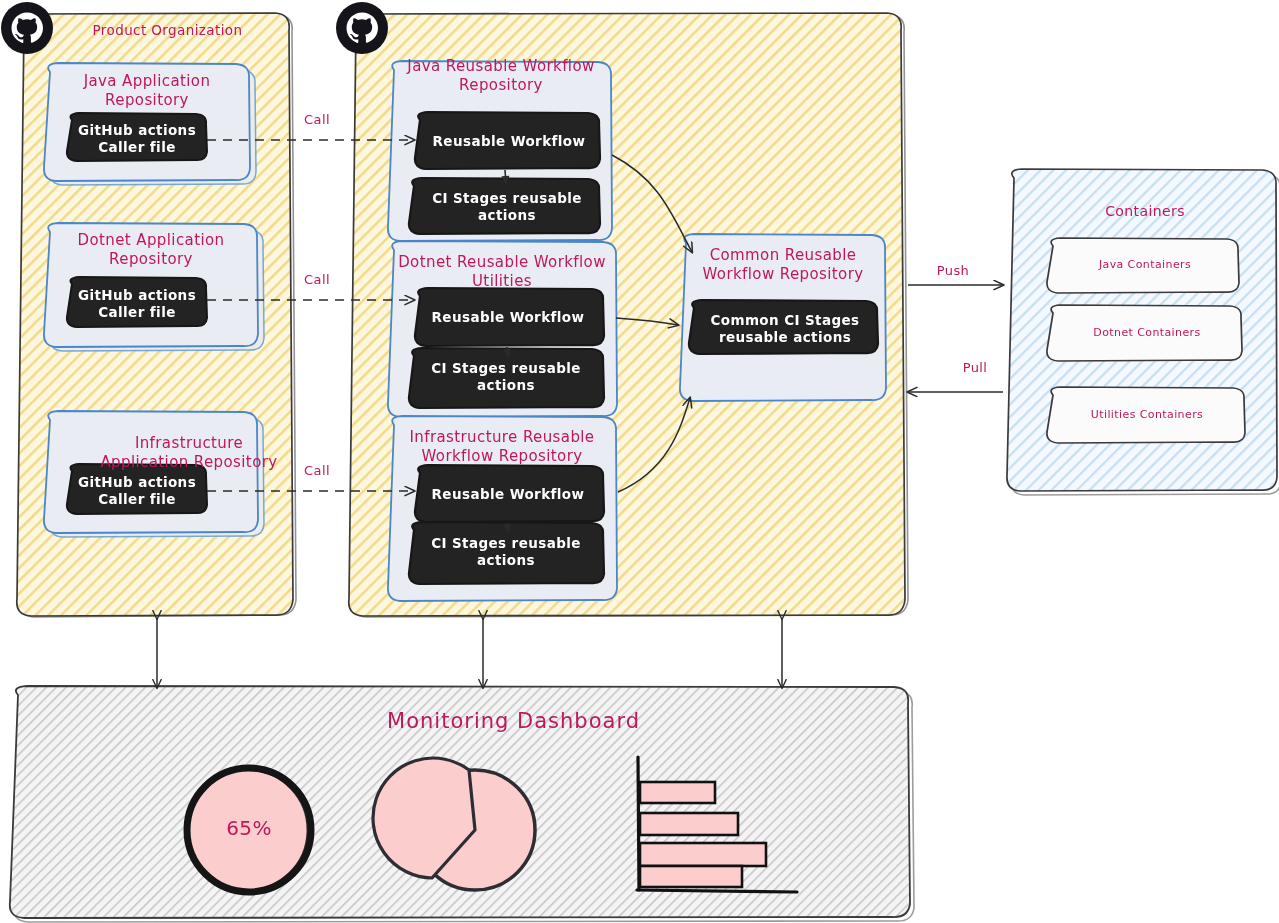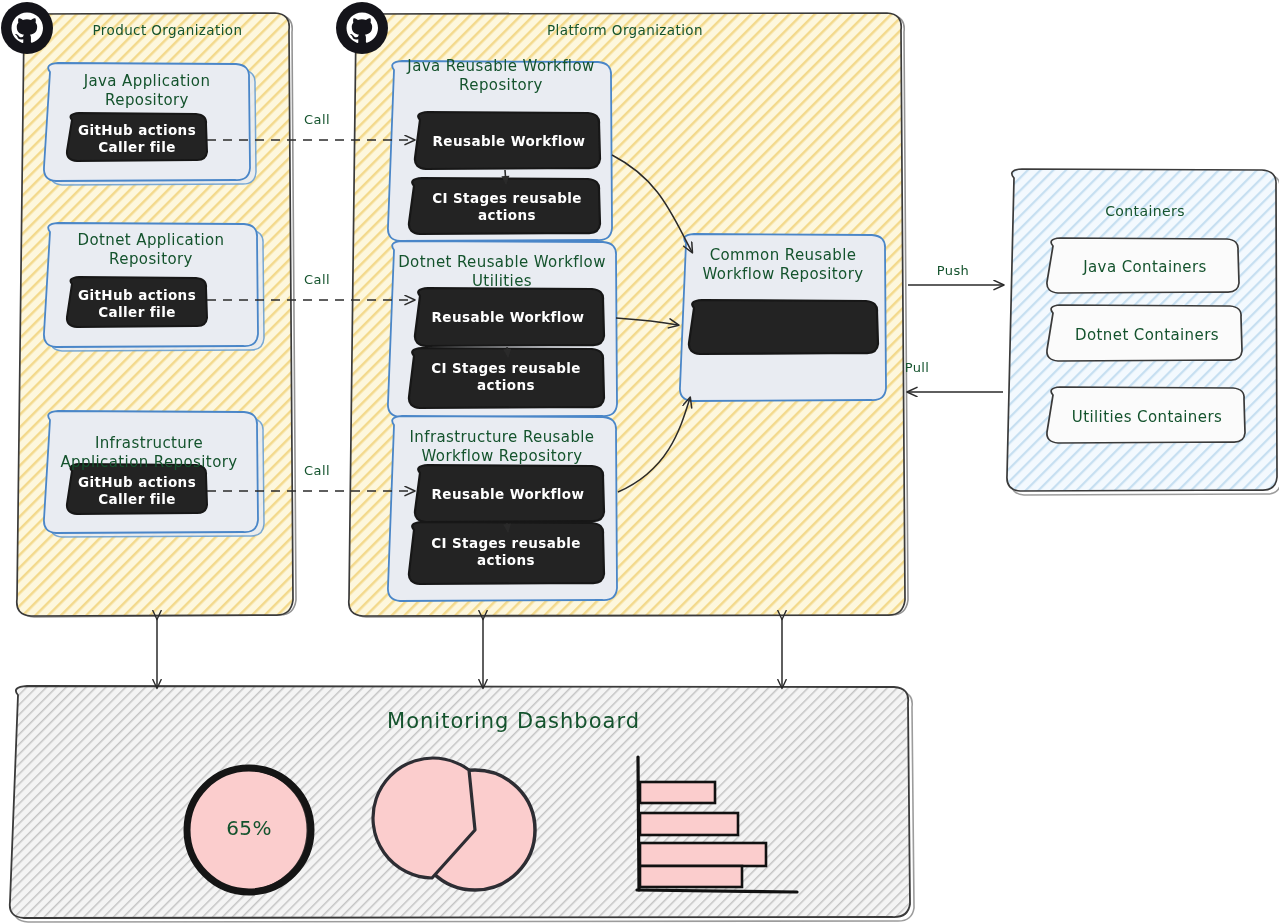--- a/index.html
+++ b/index.html
@@ -6,35 +6,35 @@
   body{
     width:1279px;height:923px;position:relative;overflow:hidden;
     font-family:"DejaVu Sans",sans-serif;
   }
   #stage{position:absolute;inset:0;}
   svg#canvas{position:absolute;left:0;top:0;width:1279px;height:923px;}
 
   .lbl{
     position:absolute;
     font-family:"DejaVu Sans",sans-serif;
-    color:#14532d;
+    color:#be185d;
     text-align:center;
     line-height:1.25;
     white-space:pre-line;
     pointer-events:none;
     letter-spacing:.4px;
   }
   .org-title{font-size:13.5px;}
   .repo-title{font-size:15px;}
   .chip-text{font-size:13.5px;color:#ffffff;font-weight:600;}
   .edge-lbl{font-size:13px;}
   .dash-title{font-size:21px;letter-spacing:1px;}
   .gauge-text{font-size:20px;font-weight:400;}
   .cont-title{font-size:14px;margin-top:25px;}
-  .cont-item{font-size:15px;}
+  .cont-item{font-size:11px;}
 </style>
 </head>
 <body>
 
 <div id="stage">
 
 <svg id="canvas" viewBox="0 0 1279 923">
   <defs>
     <pattern id="hatchYellow" width="9" height="9" patternTransform="rotate(45)" patternUnits="userSpaceOnUse">
       <rect width="9" height="9" fill="#fdf7dd"></rect>
@@ -196,33 +196,32 @@
              0.14,-1.04 0.56,-1.74 1.02,-2.14 -3.56,-0.4 -7.28,-1.78 -7.28,-7.9 0,-1.74 0.62,-3.18 1.64,-4.3
              -0.16,-0.4 -0.72,-2.04 0.16,-4.24 0,0 1.34,-0.42 4.4,1.64 1.28,-0.36 2.64,-0.54 4,-0.54
              1.36,0 2.72,0.18 4,0.54 3.06,-2.08 4.4,-1.64 4.4,-1.64 0.88,2.2 0.32,3.84 0.16,4.24
              1.02,1.12 1.64,2.54 1.64,4.3 0,6.14 -3.74,7.5 -7.3,7.9 0.58,0.5 1.08,1.46 1.08,2.96
              0,2.14 -0.02,3.86 -0.02,4.4 0,0.42 0.3,0.92 1.1,0.76 C373.5,40.9 378,34.98 378,28.1
              378,19.5 371.1,12.5 362,12.5 Z" fill="#ffffff"></path>
   </g>
 </svg>
 
 <div class="lbl org-title" style="left:60px;top:22px;width:215px;">Product Organization</div>
-<div class="lbl org-title" style="left:430px;top:22px;width:390px;">Platform Organization</div>
 
 <div class="lbl repo-title" style="left:52px;top:72px;width:190px;">Java Application
 Repository</div>
 <div class="lbl chip-text" style="left:70px;top:122px;width:134px;">GitHub actions
 Caller file</div>
 
 <div class="lbl repo-title" style="left:52px;top:231px;width:198px;">Dotnet Application
 Repository</div>
 <div class="lbl chip-text" style="left:70px;top:287px;width:134px;">GitHub actions
 Caller file</div>
 
-<div class="lbl repo-title" style="left:48px;top:434px;width:202px;">Infrastructure
+<div class="lbl repo-title" style="left:48px;top:434px;width:202px;padding-left:40px;">Infrastructure
 Application Repository</div>
 <div class="lbl chip-text" style="left:70px;top:474px;width:134px;">GitHub actions
 Caller file</div>
 
 <div class="lbl repo-title" style="left:396px;top:57px;width:210px;">Java Reusable Workflow
 Repository</div>
 <div class="lbl chip-text" style="left:420px;top:133px;width:178px;">Reusable Workflow</div>
 <div class="lbl chip-text" style="left:416px;top:190px;width:182px;">CI Stages reusable
 actions</div>
 
@@ -233,27 +232,29 @@
 actions</div>
 
 <div class="lbl repo-title" style="left:394px;top:428px;width:216px;">Infrastructure  Reusable
 Workflow Repository</div>
 <div class="lbl chip-text" style="left:418px;top:486px;width:180px;">Reusable Workflow</div>
 <div class="lbl chip-text" style="left:414px;top:535px;width:184px;">CI Stages reusable
 actions</div>
 
 <div class="lbl repo-title" style="left:690px;top:246px;width:186px;">Common Reusable
 Workflow Repository</div>
+<div class="lbl chip-text" style="left:694px;top:312px;width:182px;">Common CI Stages
+reusable actions</div>
 
 <div class="lbl edge-lbl" style="left:272px;top:112px;width:90px;">Call</div>
 <div class="lbl edge-lbl" style="left:272px;top:272px;width:90px;">Call</div>
 <div class="lbl edge-lbl" style="left:272px;top:463px;width:90px;">Call</div>
 
 <div class="lbl edge-lbl" style="left:908px;top:263px;width:90px;">Push</div>
-<div class="lbl edge-lbl" style="left:872px;top:360px;width:90px;">Pull</div>
+<div class="lbl edge-lbl" style="left:930px;top:360px;width:90px;">Pull</div>
 
 <div class="lbl cont-title" style="left:1040px;top:178px;width:210px;">Containers</div>
 <div class="lbl cont-item" style="left:1050px;top:258px;width:190px;">Java Containers</div>
 <div class="lbl cont-item" style="left:1050px;top:326px;width:194px;">Dotnet Containers</div>
 <div class="lbl cont-item" style="left:1048px;top:408px;width:198px;">Utilities Containers</div>
 
 <div class="lbl dash-title" style="left:280px;top:708px;width:360px;text-align:right;">Monitoring Dashboard</div>
 <div class="lbl gauge-text" style="left:199px;top:816px;width:100px;">65%</div>
 
 </div>

